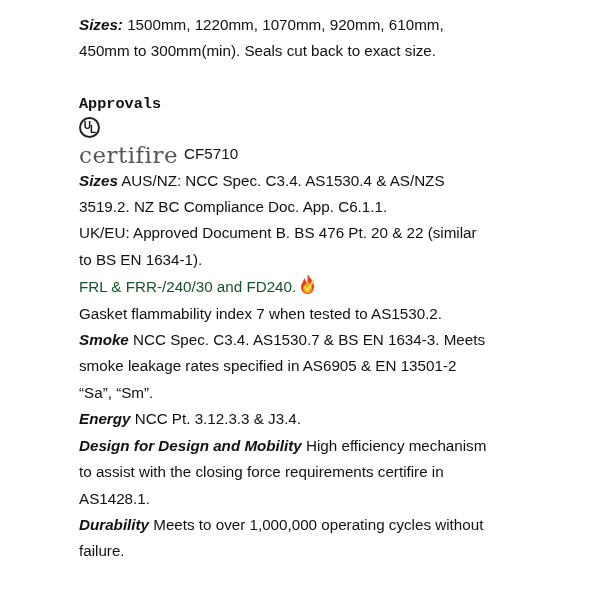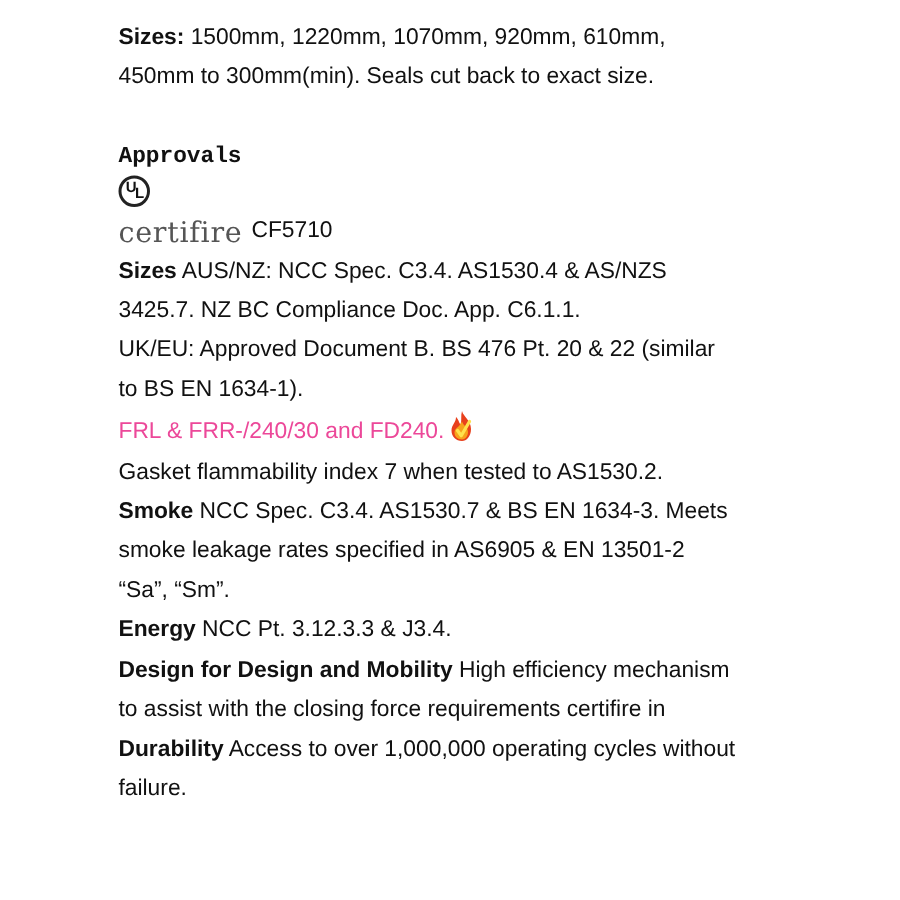--- a/index.html
+++ b/index.html
@@ -17,24 +17,24 @@
     }
     .doc {
       position: absolute;
       left: 79px;
       top: 12px;
       width: 460px;
       font-size: 15.2px;
       line-height: 26.4px;
     }
     .line { white-space: nowrap; }
-    b { font-weight: bold; }
+    b { font-weight: bold; font-style: italic; }
     .gap { height: 26px; }
     .heading { font-weight: bold; font-family: Liberation Mono, monospace; }
-    .red { color: #ec4899; }
+    .red { color: #14532d; }
     .ul-row, .cf-row {
       display: flex;
       align-items: flex-end;
     }
     .ul-logo {
       display: inline-flex;
       align-items: center;
       justify-content: center;
       width: 21px;
       height: 21px;
@@ -46,21 +46,21 @@
       line-height: 1;
       margin-right: 4px;
       margin-bottom: 3px;
       letter-spacing: -1px;
     }
     .ul-logo span.u { position: relative; top: -2px; }
     .ul-logo span.l { position: relative; top: 2px; }
     .certifire-logo {
       font-family: "DejaVu Serif", "Liberation Serif", serif;
       color: #555;
-      font-size: 19px;
+      font-size: 23px;
       letter-spacing: 0.5px;
       margin-right: 6px;
       line-height: 26px;
     }
     .fire-icon {
       display: inline-block;
       width: 18px;
       height: 22px;
       vertical-align: -3px;
       margin-left: 3px;
@@ -84,37 +84,38 @@
         <span class="l">L</span>
       </span>
   </div>
 
   <div class="line cf-row">
     <span class="certifire-logo">certifire</span>
     <span>CF5710</span>
   </div>
 
   <div class="line"><b>Sizes</b><span> AUS/NZ: NCC Spec. C3.4. AS1530.4 &amp; AS/NZS</span></div>
-  <div class="line">3425.7. NZ BC Compliance Doc. App. C6.1.1.</div>
+  <div class="line">3519.2. NZ BC Compliance Doc. App. C6.1.1.</div>
   <div class="line">UK/EU: Approved Document B. BS 476 Pt. 20 &amp; 22 (similar</div>
   <div class="line">to BS EN 1634-1).</div>
 
   <div class="line red"><span>FRL &amp; FRR-/240/30 and FD240.</span><svg class="fire-icon" viewBox="0 0 18 22">
       <path d="M9 1 C10 5 15 7 15 13 C15 18 12 21 9 21 C5 21 2 18 2 14 C2 10 5 9 5 5 C7 7 7 9 8 10 C9 7 8 4 9 1 Z" fill="#e8401c"></path>
       <path d="M9 8 C10 11 13 12 13 15 C13 18 11 20 9 20 C6 20 4 18 4 15.5 C4 13 6 12 7 11 Z" fill="#f7a21b"></path>
       <path d="M6 14 L8.5 17.5 L14 8" stroke="#ffe14d" stroke-width="2.2" fill="none" stroke-linecap="round" stroke-linejoin="round"></path>
     </svg></div>
 
   <div class="line">Gasket flammability index 7 when tested to AS1530.2.</div>
 
   <div class="line"><b>Smoke</b><span> NCC Spec. C3.4. AS1530.7 &amp; BS EN 1634-3. Meets</span></div>
   <div class="line">smoke leakage rates specified in AS6905 &amp; EN 13501-2</div>
   <div class="line">“Sa”, “Sm”.</div>
 
   <div class="line"><b>Energy</b><span> NCC Pt. 3.12.3.3 &amp; J3.4.</span></div>
 
   <div class="line"><b>Design for Design and Mobility</b><span> High efficiency mechanism</span></div>
   <div class="line">to assist with the closing force requirements certifire in</div>
+  <div class="line">AS1428.1.</div>
 
-  <div class="line"><b>Durability</b><span> Access to over 1,000,000 operating cycles without</span></div>
+  <div class="line"><b>Durability</b><span> Meets to over 1,000,000 operating cycles without</span></div>
   <div class="line">failure.</div>
 
 </div>
 
 </body></html>

